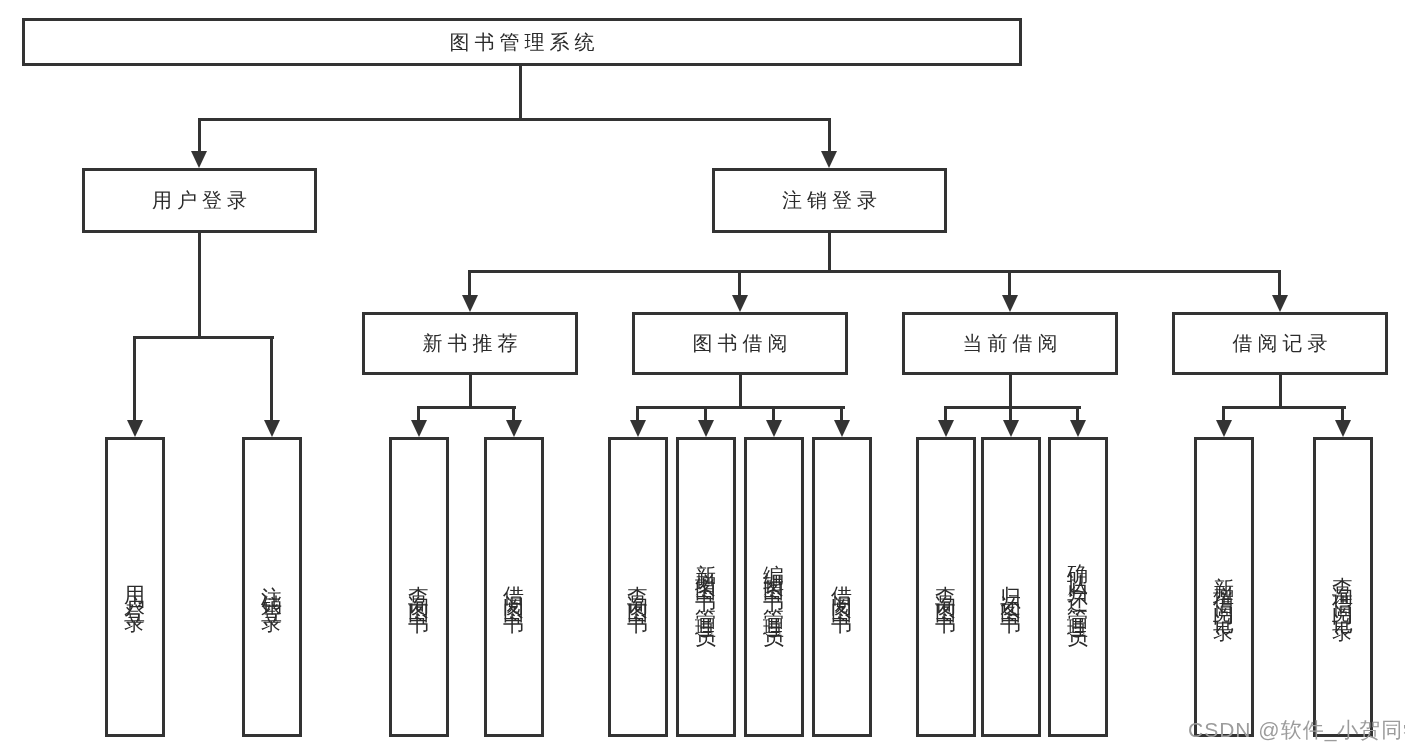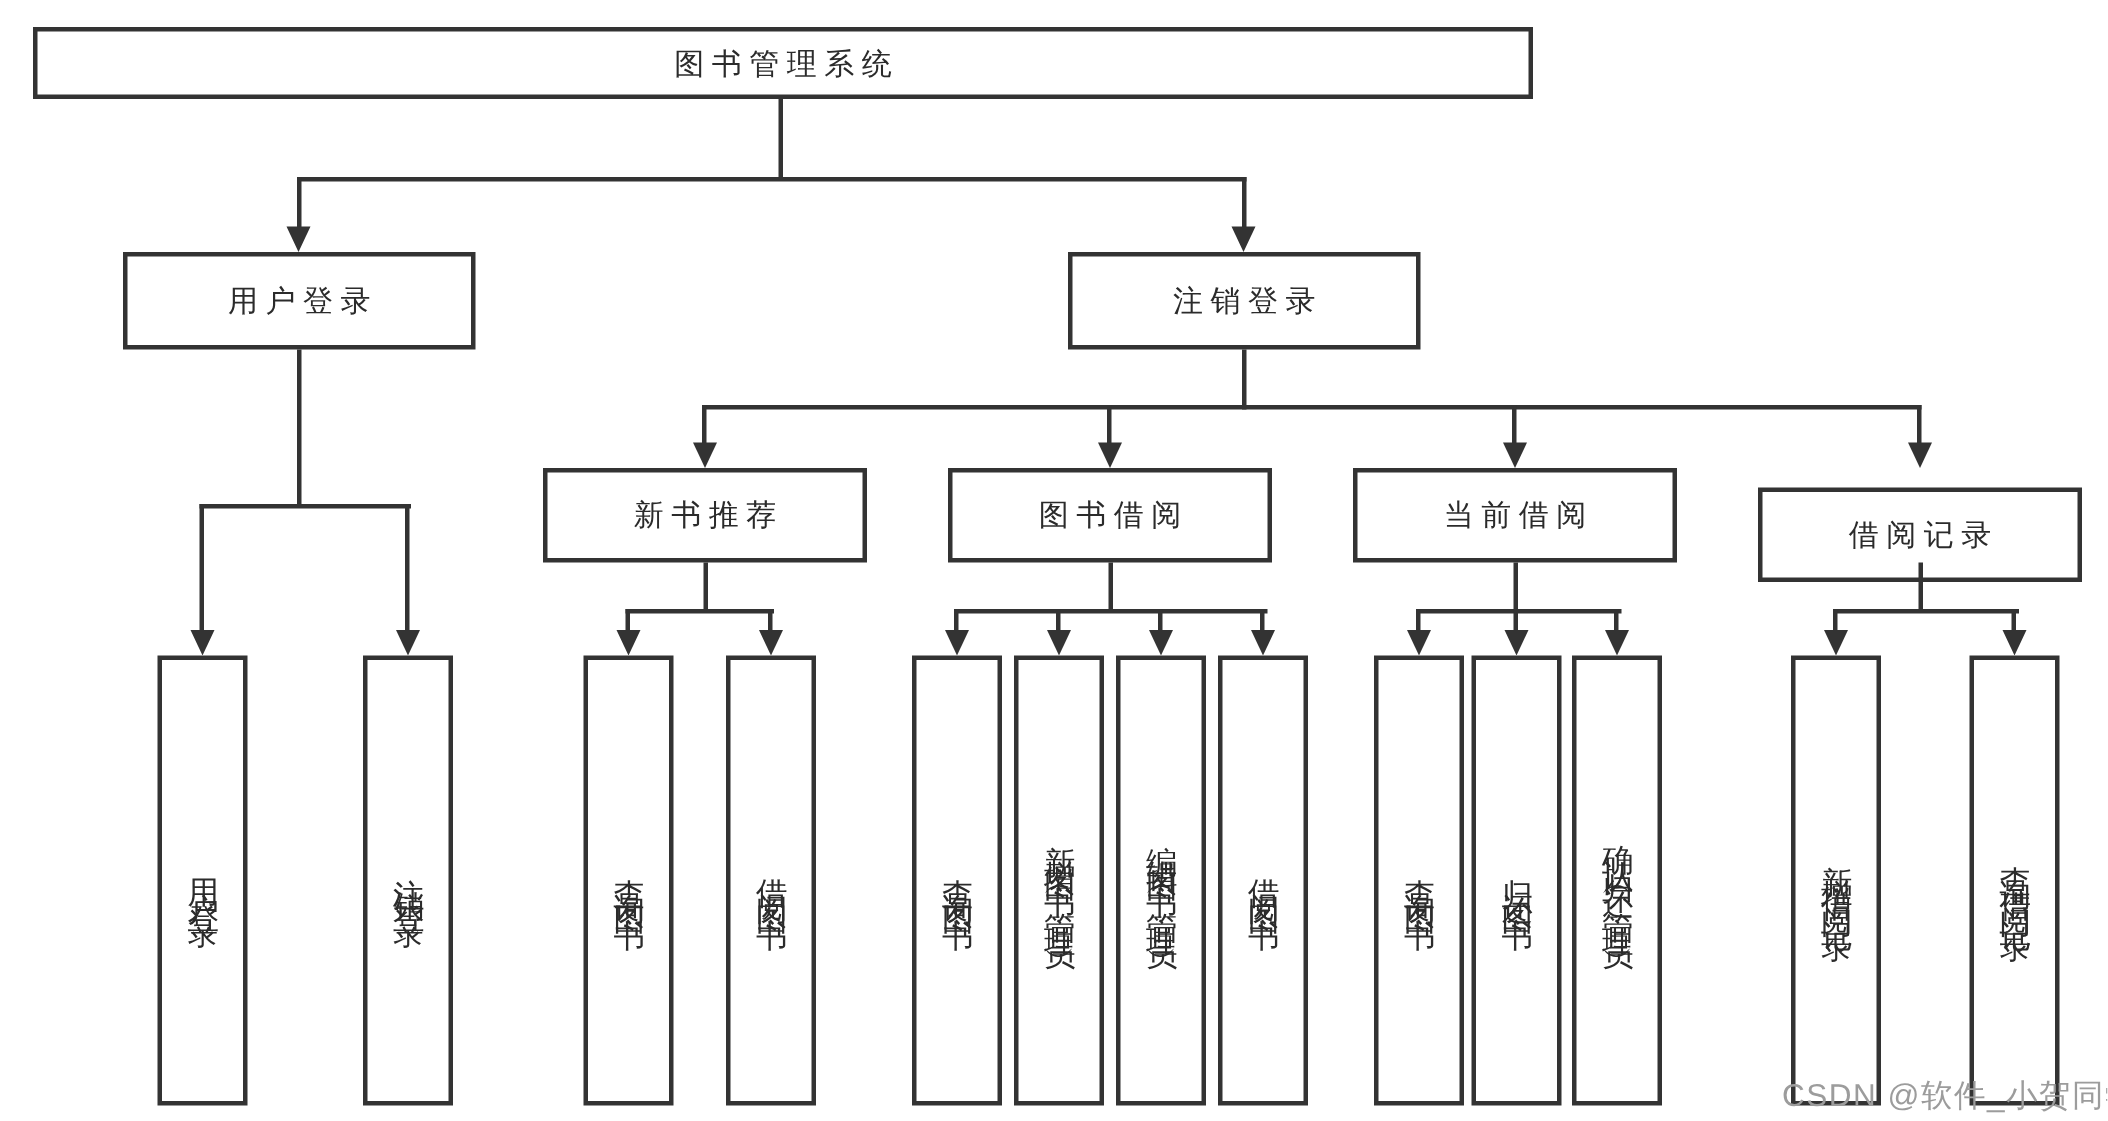--- a/index.html
+++ b/index.html
@@ -83,21 +83,21 @@
 
   <div class="hbox" style="left:362px;top:312px;width:216px;height:63px;">
     <span>新书推荐</span>
   </div>
   <div class="hbox" style="left:902px;top:312px;width:216px;height:63px;">
     <span>当前借阅</span>
   </div>
   <div class="hbox" style="left:632px;top:312px;width:216px;height:63px;">
     <span>图书借阅</span>
   </div>
-  <div class="hbox" style="left:1172px;top:325px;width:216px;height:63px;">
+  <div class="hbox" style="left:1172px;top:312px;width:216px;height:63px;">
     <span>借阅记录</span>
   </div>
 
   <div class="vl" style="left:469px;top:375px;height:31px;"></div>
   <div class="hl" style="left:417px;top:406px;width:99px;"></div>
   <div class="vl" style="left:417px;top:406px;height:15px;"></div>
   <div class="vl" style="left:512px;top:406px;height:15px;"></div>
   <div class="ar" style="left:411px;top:420px;"></div>
   <div class="ar" style="left:506px;top:420px;"></div>
 

